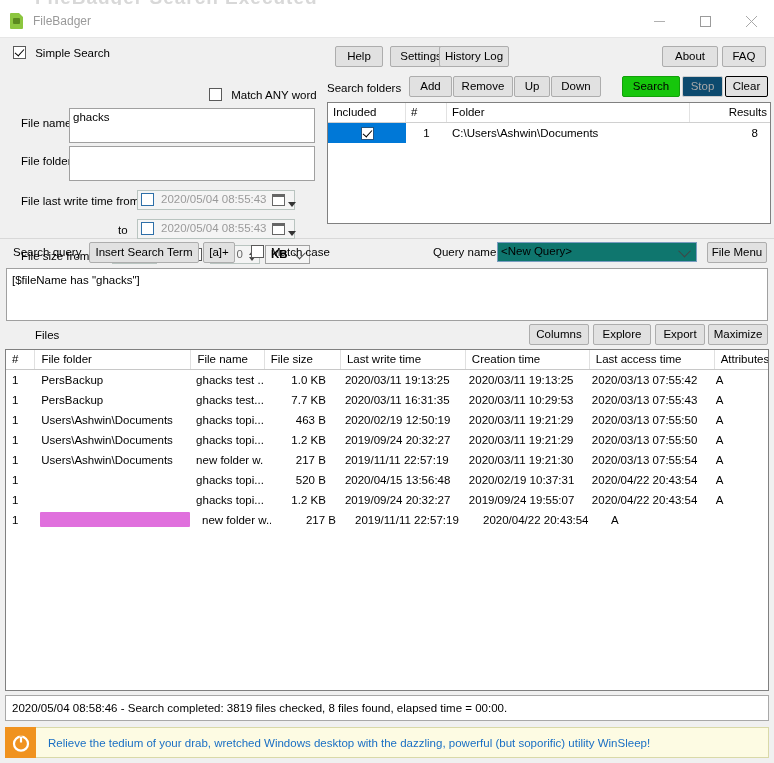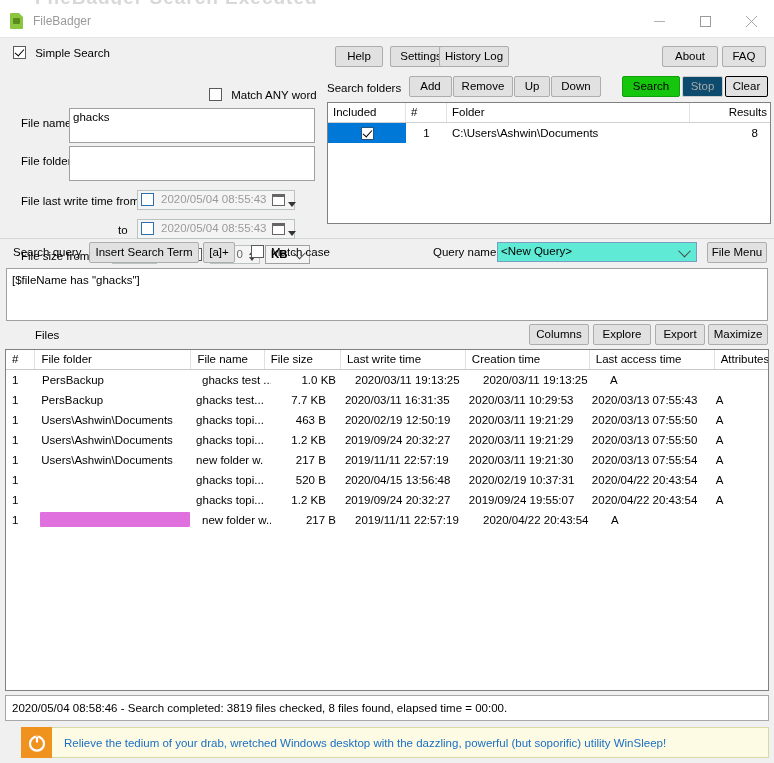--- a/index.html
+++ b/index.html
@@ -298,21 +298,21 @@
     border: 1px solid #a8a8a8;
     box-sizing: border-box;
     line-height: 24px;
     padding-left: 6px;
     font-size: 11.5px;
     flex: 0 0 auto;
   }
 
   
   .adbar {
-    margin: 6px 5px 5px 21px;
+    margin: 6px 5px 5px 5px;
     height: 31px;
     display: flex;
     flex: 0 0 auto;
     align-items: stretch;
   }
   .ad-icon {
     width: 31px; height: 31px;
     background: #f0921e;
     flex: 0 0 auto;
     display: flex; align-items: center; justify-content: center;
@@ -456,21 +456,21 @@
 
   <div class="sep-line" style="margin:0 0 0 0;"></div>
 
   <div style="position:relative; height:26px; flex:0 0 auto;">
     <div class="abs lbl" style="left:13px; top:7px;">Search query</div>
     <button class="btn abs" style="left:89px; top:3px; width:110px;">Insert Search Term</button>
     <button class="btn abs" style="left:203px; top:3px; width:32px;">[a]+</button>
     <span class="abs cb" style="left:251px; top:6px;"></span>
     <div class="abs lbl" style="left:271px; top:7px;">Match case</div>
     <div class="abs lbl" style="left:433px; top:7px;">Query name</div>
-    <div class="abs tbox" style="left:497px; top:3px; width:200px; height:20px; background:#5eead4; border-color:#7a9cc0;">
+    <div class="abs tbox" style="left:497px; top:3px; width:200px; height:20px; background:#0f766e; border-color:#7a9cc0;">
       <span>&lt;New Query&gt;</span>
       <span class="abs" style="right:7px; top:4px;"><span class="caret thin"></span></span>
     </div>
     <button class="btn abs" style="left:707px; top:3px; width:60px;">File Menu</button>
   </div>
 
   <div class="tbox" style="margin:3px 6px 0 6px; height:53px; flex:0 0 auto; padding:4px 5px; line-height:15px;">[$fileName has "ghacks"]</div>
 
   <div style="position:relative; height:28px; flex:0 0 auto;">
     <div class="abs lbl" style="left:13px; top:8px;padding-left:22px;">Files</div>
@@ -492,20 +492,21 @@
       <div style="width:auto; flex:1 1 auto; border-right:none;text-align:right;">Attributes</div>
     </div>
     <div id="files-rows">
         <div class="frow">
           <div style="width: 30px;">1</div>
           <div style="width: 160px;">PersBackup</div>
           <div style="width: 75px;">ghacks test ...</div>
           <div style="width: 78px; text-align: right; padding-right: 13px;">1.0 KB</div>
           <div style="width: 128px;">2020/03/11 19:13:25</div>
           <div style="width: 127px;">2020/03/11 19:13:25</div>
+          <div style="width: 128px;">2020/03/13 07:55:42</div>
           <div style="width: 60px; flex: 1 1 auto;">A</div>
         </div>
         <div class="frow">
           <div style="width: 30px;">1</div>
           <div style="width: 160px;">PersBackup</div>
           <div style="width: 75px;">ghacks test....</div>
           <div style="width: 78px; text-align: right; padding-right: 13px;">7.7 KB</div>
           <div style="width: 128px;">2020/03/11 16:31:35</div>
           <div style="width: 127px;">2020/03/11 10:29:53</div>
           <div style="width: 128px;">2020/03/13 07:55:43</div>

